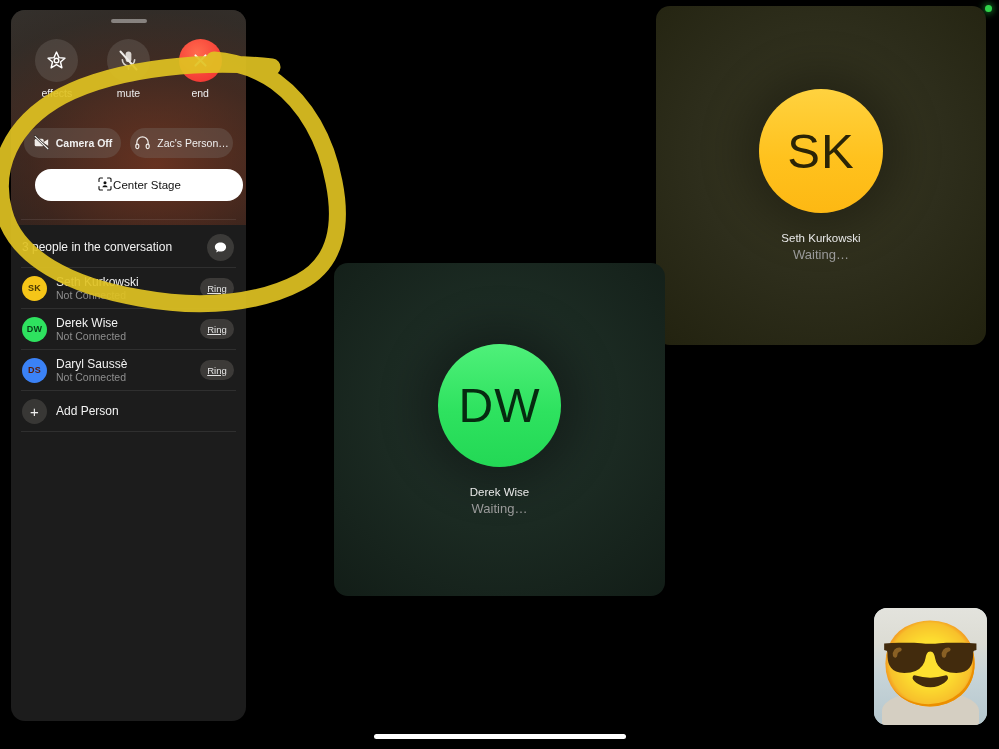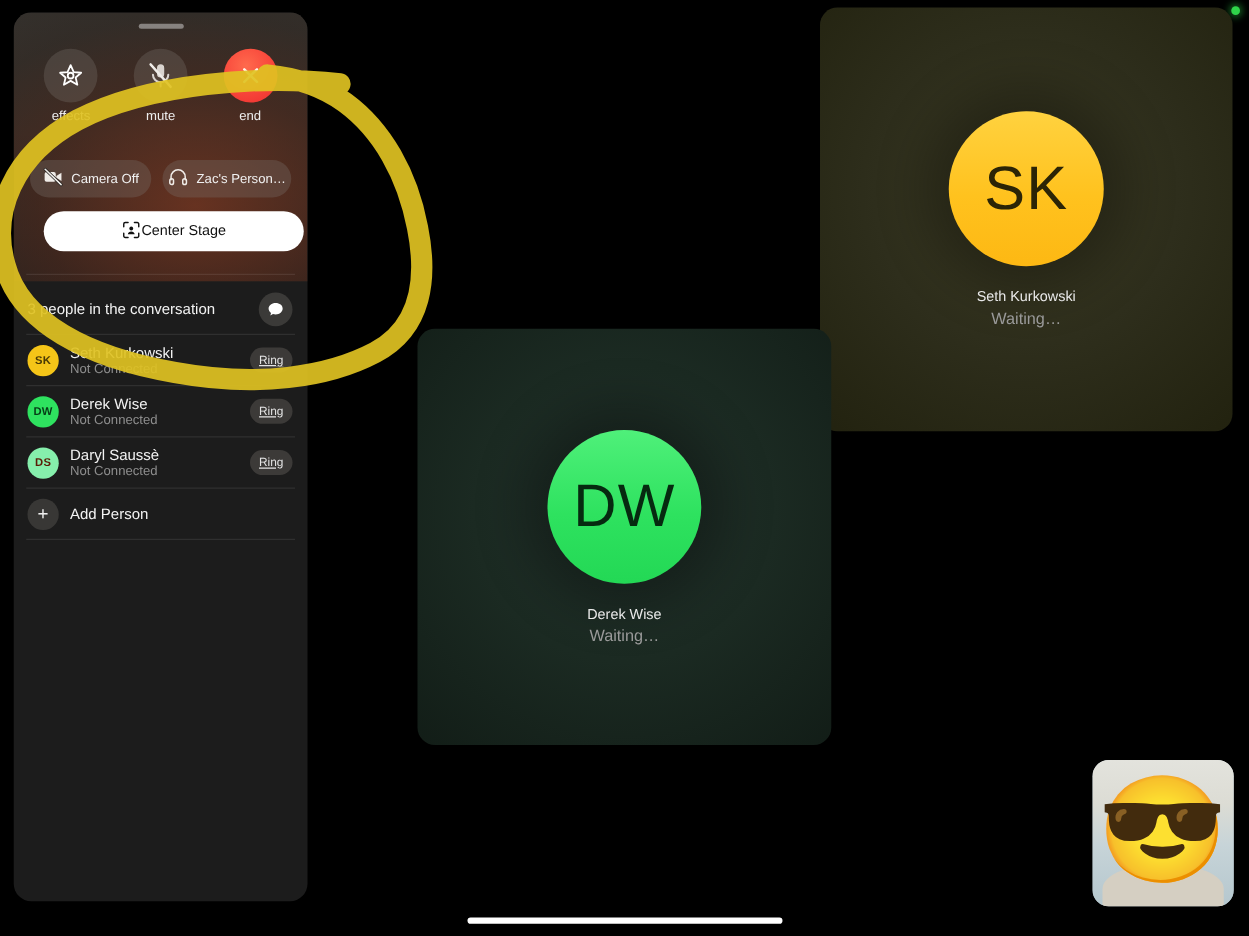--- a/index.html
+++ b/index.html
@@ -151,21 +151,21 @@
     display: flex; gap: 9px;
   }
   .pill {
     height: 30px; border-radius: 15px;
     display: flex; align-items: center; justify-content: center; gap: 6px;
     background: rgba(120,112,105,.34);
     color: #f0f0f0; font-size: 10.5px;
     padding: 0 9px;
     white-space: nowrap; overflow: hidden;
   }
-  #pill-camera { width: 97px; }
+  #pill-camera { width: 97px; font-weight: bold; }
   #pill-audio  { width: 103px; }
 
   #center-stage {
     position: absolute; left: 24px; top: 159px;
     width: 208px; height: 32px;
     border-radius: 16px;
     background: #ffffff;
     display: flex; align-items: center; justify-content: center; gap: 0;
     color: #111; font-size: 11.5px;
   }
@@ -355,21 +355,21 @@
         <div class="row-text">
           <div class="row-name">Derek Wise</div>
           <div class="row-sub">Not Connected</div>
         </div>
         <div class="ring-btn">Ring</div>
       </div>
 
       <div class="divider" style="top:339px"></div>
 
       <div class="row" id="row-2" style="top:340px">
-        <div class="row-avatar" style="background:#86efac;color:#5a1c06">DS</div>
+        <div class="row-avatar" style="background:#3b82f6;color:#5a1c06">DS</div>
         <div class="row-text">
           <div class="row-name">Daryl Saussè</div>
           <div class="row-sub">Not Connected</div>
         </div>
         <div class="ring-btn">Ring</div>
       </div>
 
       <div class="divider" style="top:380px"></div>
 
       <div class="row" id="row-add" style="top:381px">

